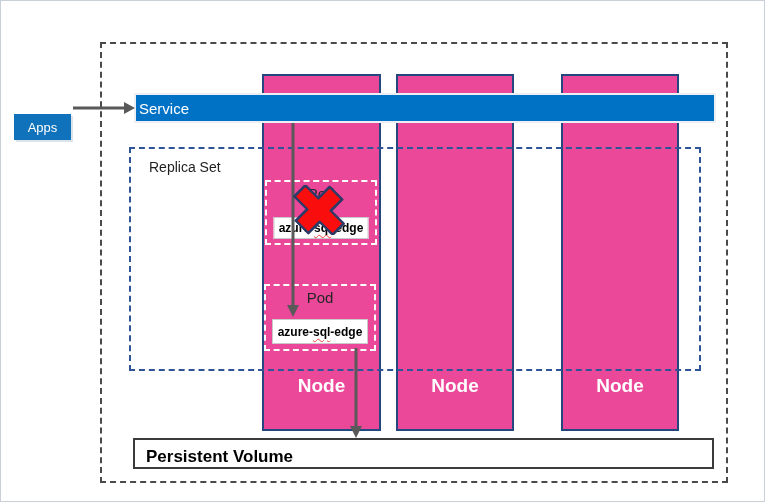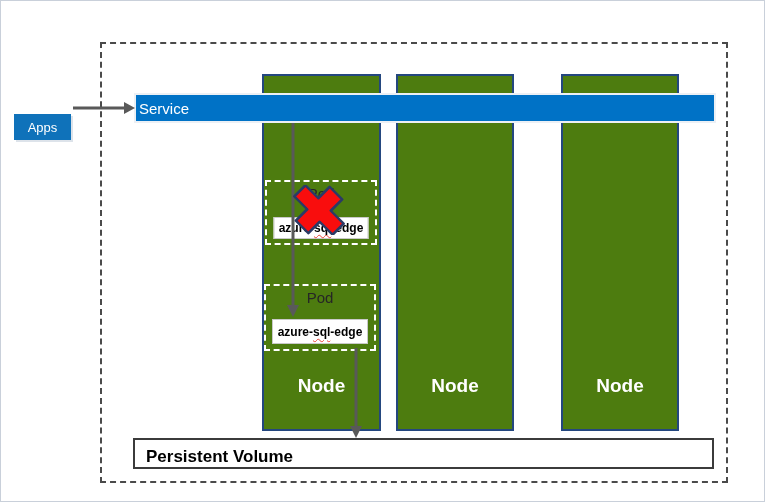--- a/index.html
+++ b/index.html
@@ -19,21 +19,21 @@
   .apps-box { left:13px; top:94px; width:57px; height:26px; background:#0f72ba;
     color:#fff; font-size:13px; display:flex; align-items:center; justify-content:center;
     box-shadow:2px 2px 0 #dde3ea; z-index:3;margin-top:19px; }
 
   
   .service-bar { left:133px; top:92px; width:582px; height:30px; background:#0072c6;
     border:2px solid #ecf0f5; box-sizing:border-box; color:#fff; font-size:15px;
     display:flex; align-items:center; padding-left:3px; z-index:3; }
 
   
-  .node { top:73px; height:357px; background:#4d7c0f; border:2px solid #24477f;
+  .node { top:73px; height:357px; background:#ec4899; border:2px solid #24477f;
     box-sizing:border-box; z-index:1; }
   .node-1 { left:261px; width:119px; }
   .node-2 { left:395px; width:118px; }
   .node-3 { left:560px; width:118px; }
   .node-label { position:absolute; left:0; right:0; top:299px; text-align:center;
     color:#ffffff; font-weight:bold; font-size:19px; }
 
   
   .replica-rect { left:128px; top:146px; width:572px; height:224px;
     border:2px dashed #2f5496; box-sizing:border-box; z-index:2; }
@@ -72,20 +72,23 @@
   </div>
   <div class="abs node node-2">
     <div class="node-label">Node</div>
   </div>
   <div class="abs node node-3">
     <div class="node-label">Node</div>
   </div>
 
   <div class="abs cluster-border"></div>
 
+  <div class="abs replica-rect">
+    <div class="replica-label">Replica Set</div>
+  </div>
 
   <div class="abs pod pod-1">
     <div class="pod-label">Pod</div>
     <div class="sql-box">
         <span>azure-</span>
         <span class="wavy">sql</span>
         <span>-edge</span>
       </div>
   </div>
 

